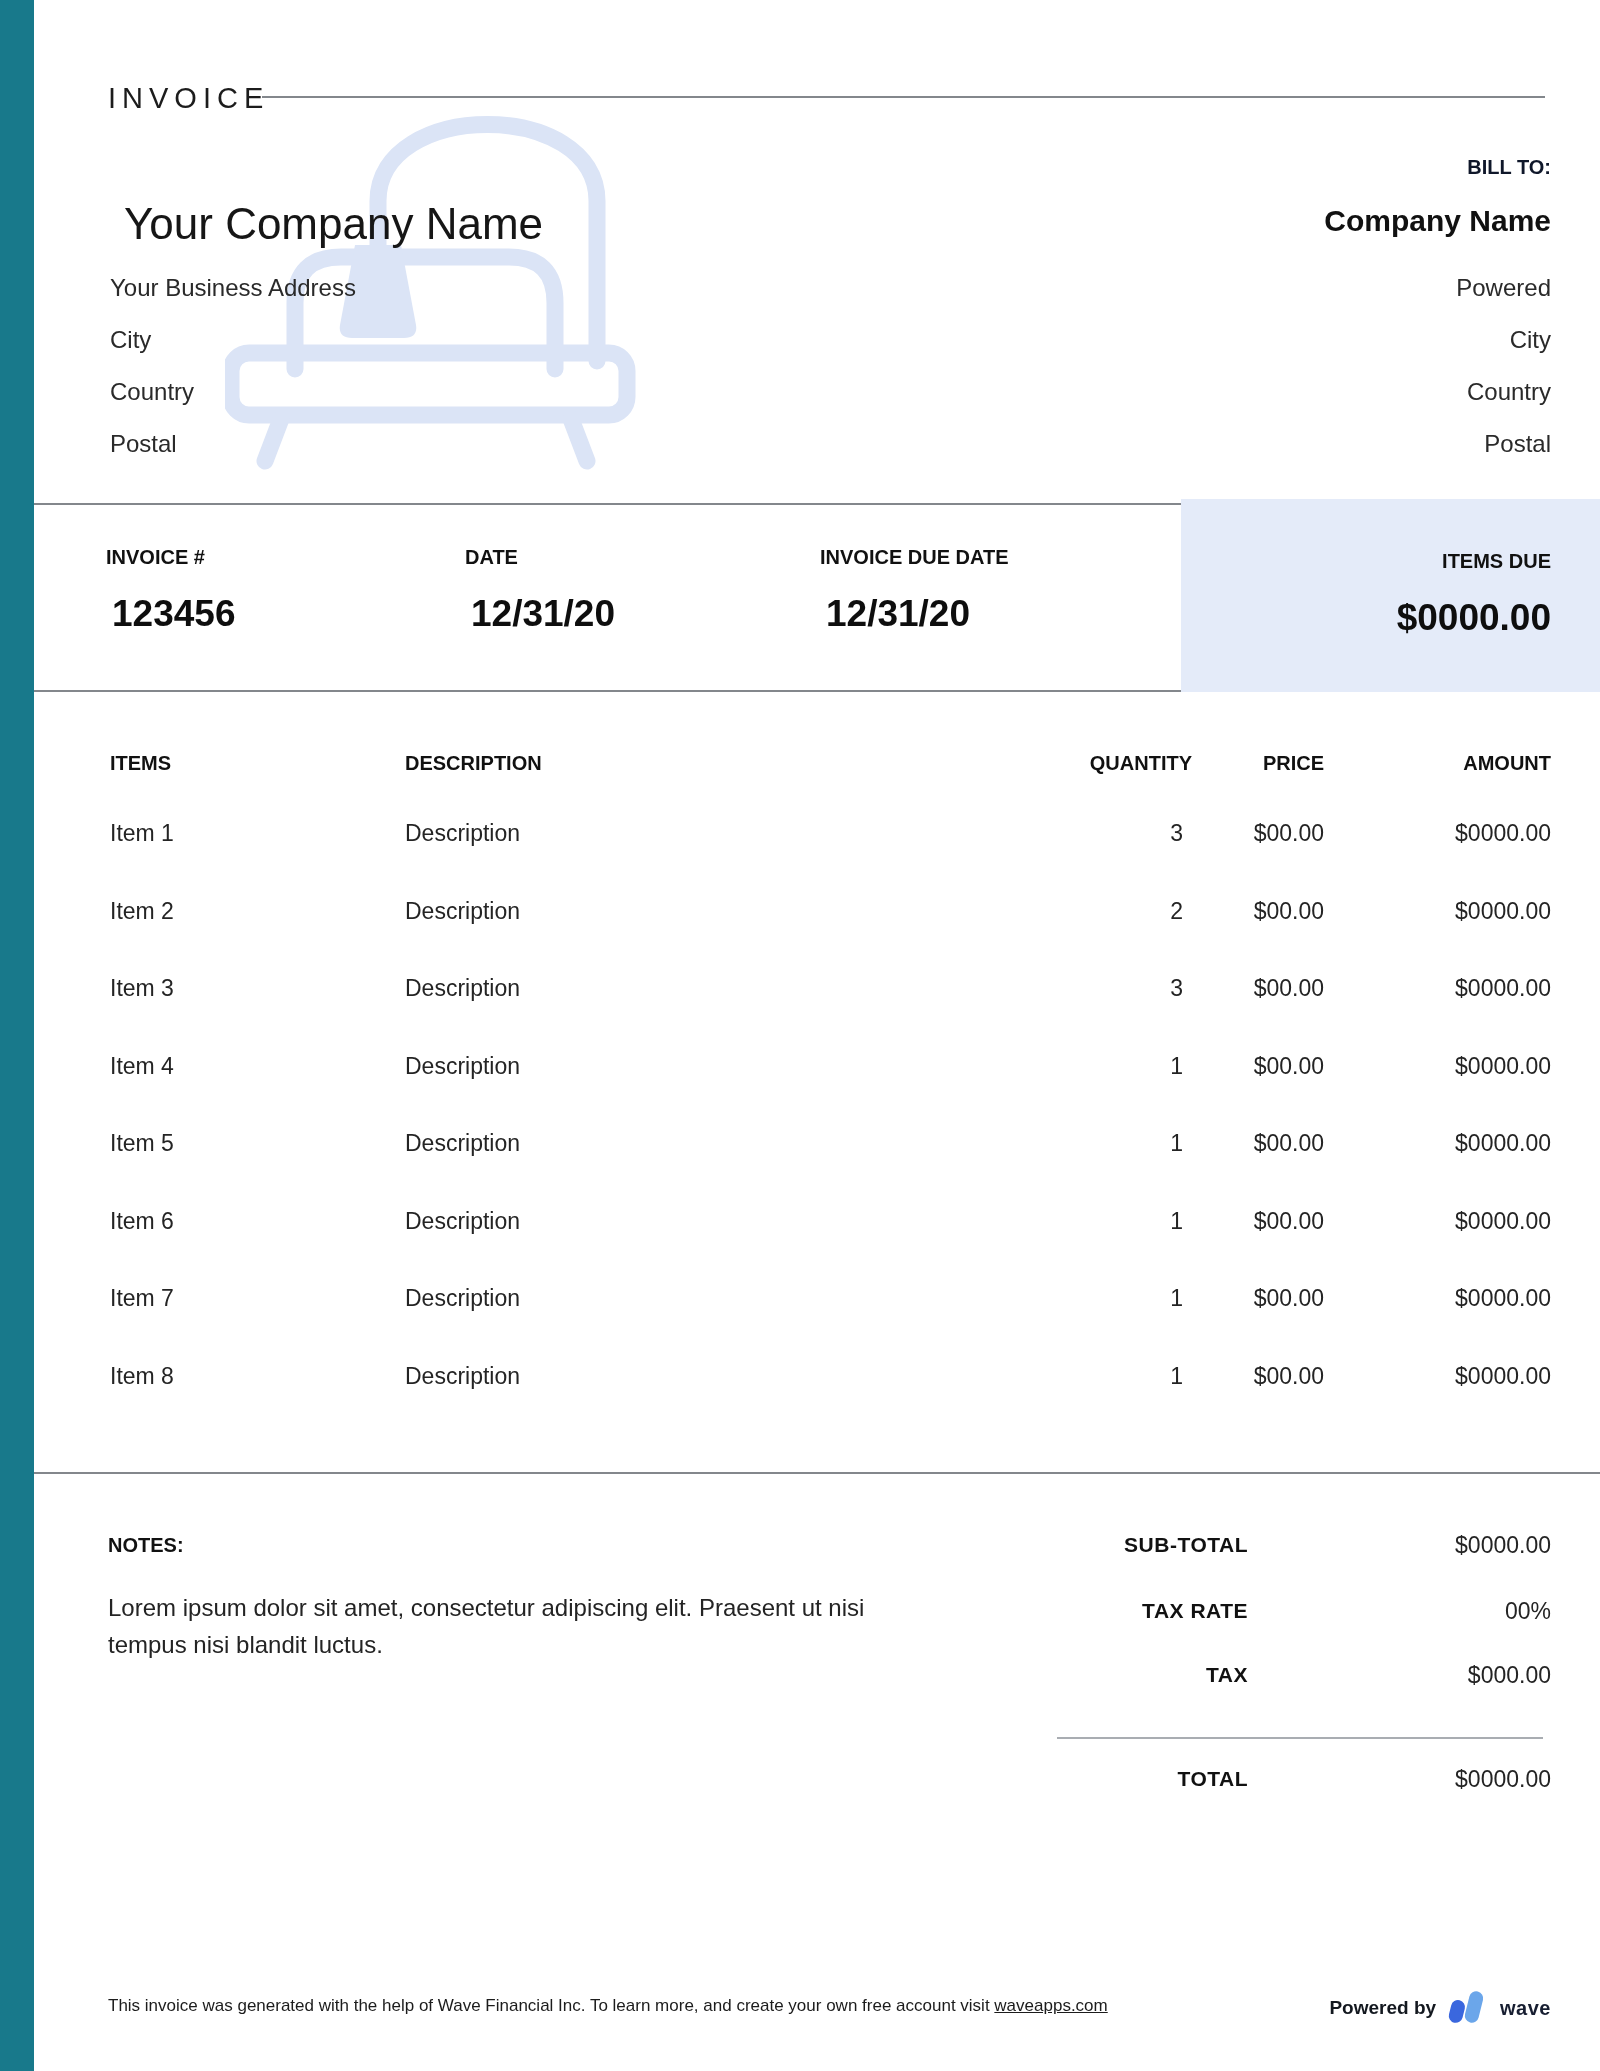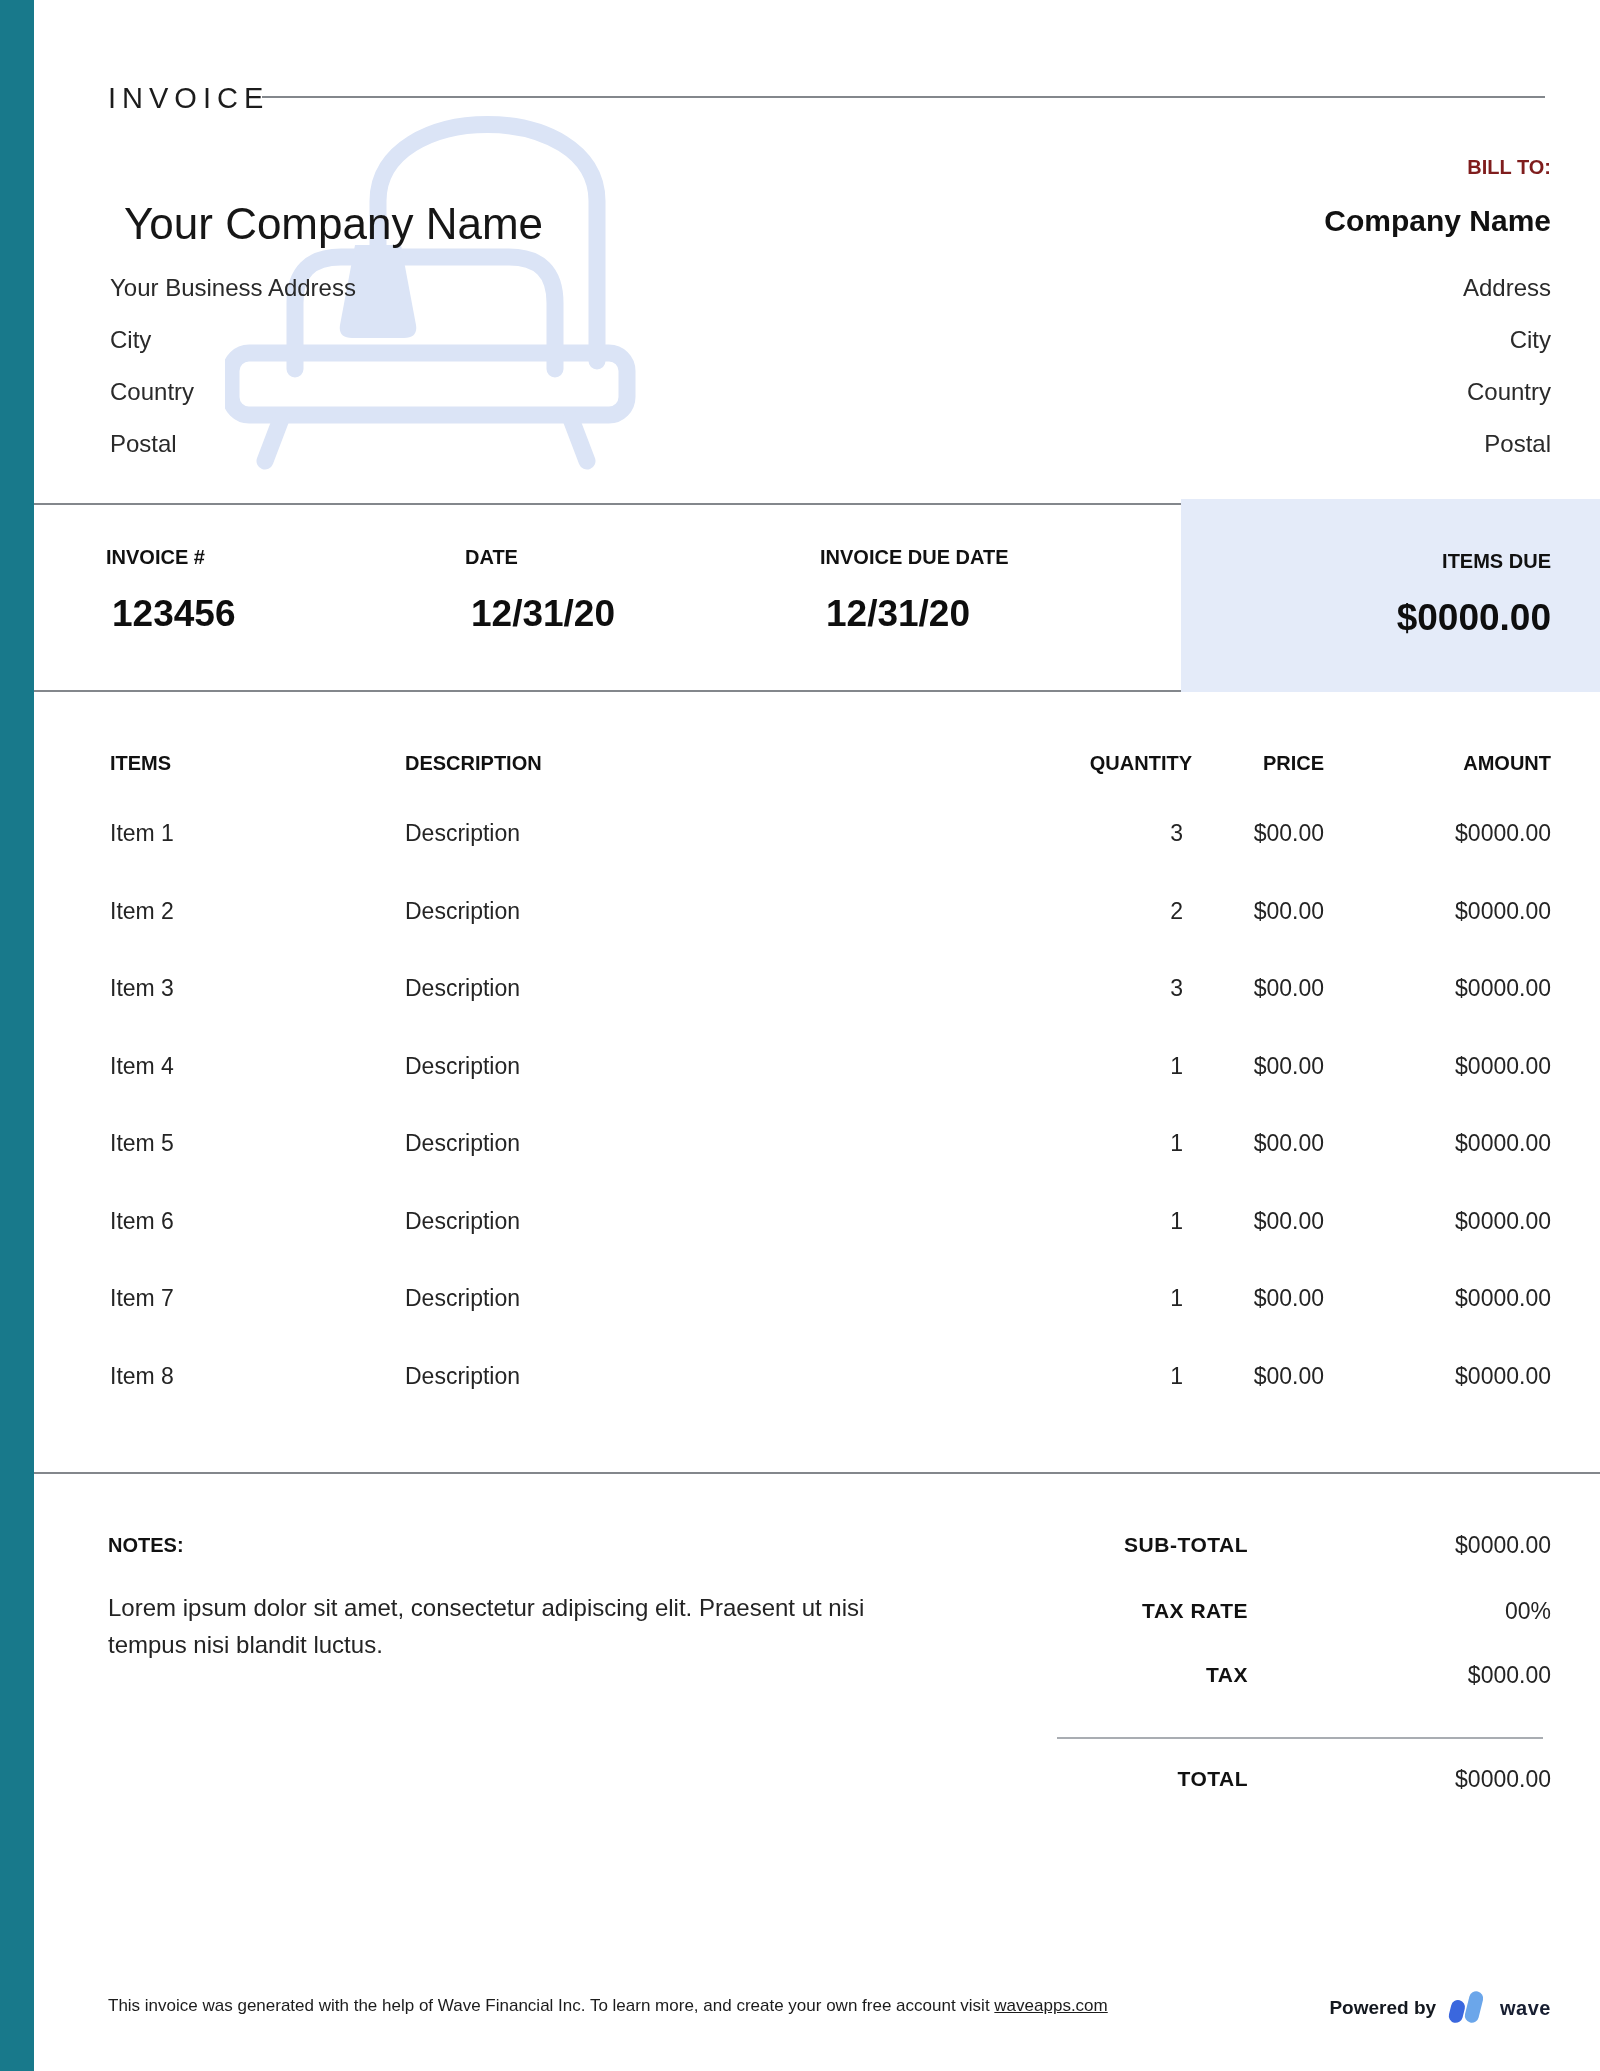--- a/index.html
+++ b/index.html
@@ -8,21 +8,21 @@
   
   .teal-bar{position:absolute;left:0;top:0;width:34px;height:100%;background:#18798b;z-index:3;}
   
   .deco-icon{position:absolute;left:225px;top:53px;width:412px;height:418px;z-index:0;}
   
   .invoice-title{position:absolute;left:108px;top:82px;font-size:29px;letter-spacing:6px;color:#1c1c1c;z-index:2;}
   .rule{position:absolute;background:#83878c;height:2px;z-index:2;}
   .company-name{position:absolute;left:124px;top:199px;font-size:44px;color:#161616;z-index:2;}
   .addr{position:absolute;left:110px;font-size:24px;color:#2a2a2a;z-index:2;}
   .bill{position:absolute;right:57px;text-align:right;z-index:2;}
-  .bill-label{top:156px;font-size:20px;font-weight:700;color:#7f1d1d;}
+  .bill-label{top:156px;font-size:20px;font-weight:700;color:#0f172a;}
   .bill-company{top:204px;font-size:30px;font-weight:700;color:#111;}
   .bill-line{font-size:24px;color:#2a2a2a;}
   
   .amount-box{position:absolute;left:1181px;top:499px;width:419px;height:193px;background:#e4ebf9;z-index:1;}
   .band-label{position:absolute;top:546px;font-size:20px;font-weight:700;color:#111;z-index:2;text-align:center;}
   .band-value{position:absolute;top:593px;font-size:37px;font-weight:700;color:#0e0e0e;z-index:2;}
   .right-edge{right:57px;text-align:right;}
   
   .thead{position:absolute;top:748px;left:0;width:100%;height:30px;z-index:2;text-align:right;}
   .hcell{position:absolute;top:0;height:100%;display:flex;align-items:center;
@@ -74,21 +74,21 @@
   <div class="rule" style="left:262px;top:96px;width:1283px;"></div>
 
   <div class="company-name">Your Company Name</div>
   <div class="addr" style="top:274px;">Your Business Address</div>
   <div class="addr" style="top:326px;">City</div>
   <div class="addr" style="top:378px;">Country</div>
   <div class="addr" style="top:430px;">Postal</div>
 
   <div class="bill bill-label">BILL TO:</div>
   <div class="bill bill-company">Company Name</div>
-  <div class="bill bill-line" style="top:274px;">Address</div>
+  <div class="bill bill-line" style="top:274px;">Powered</div>
   <div class="bill bill-line" style="top:326px;">City</div>
   <div class="bill bill-line" style="top:378px;">Country</div>
   <div class="bill bill-line" style="top:430px;">Postal</div>
 
   <div class="amount-box"></div>
   <div class="rule" style="left:0;top:503px;width:1181px;"></div>
   <div class="rule" style="left:0;top:690px;width:1181px;"></div>
 
   <div class="band-label" style="left:106px;">INVOICE #</div>
   <div class="band-value" style="left:112px;">123456</div>

